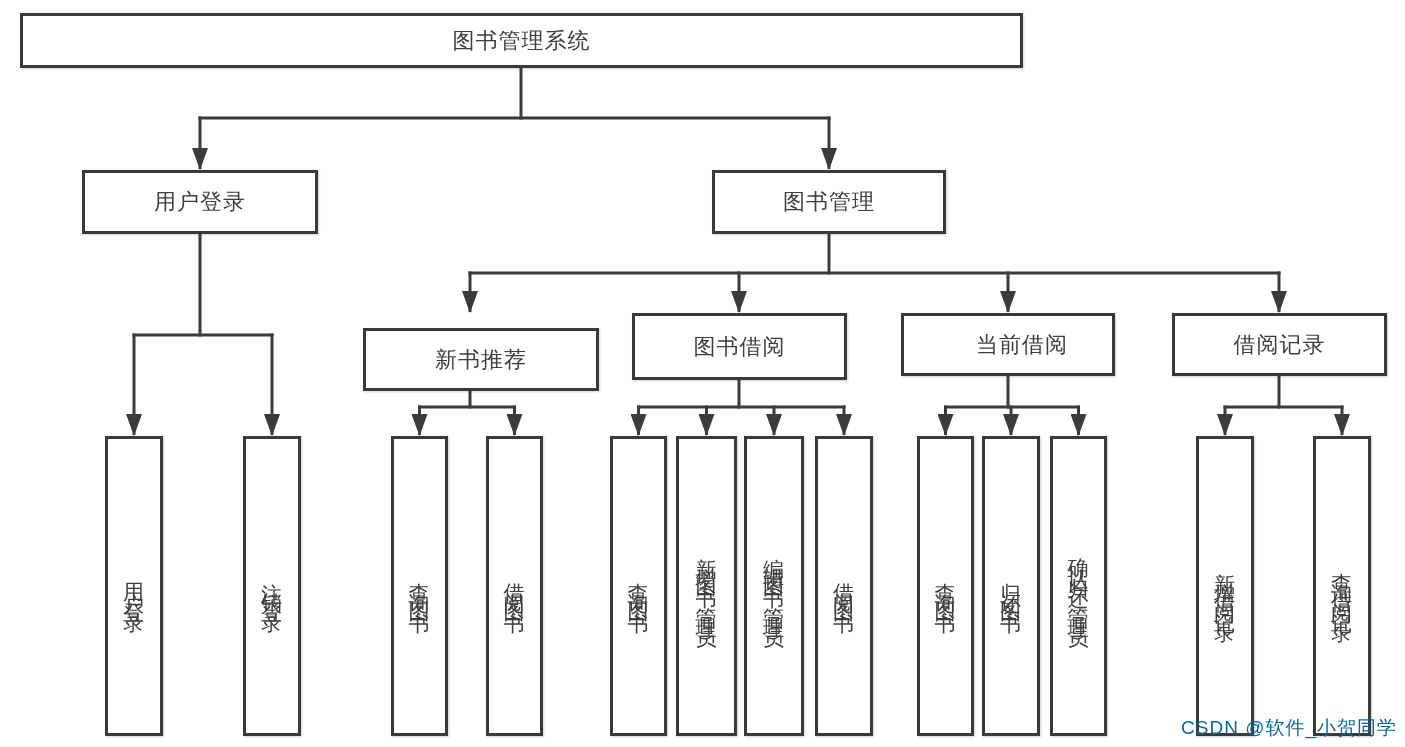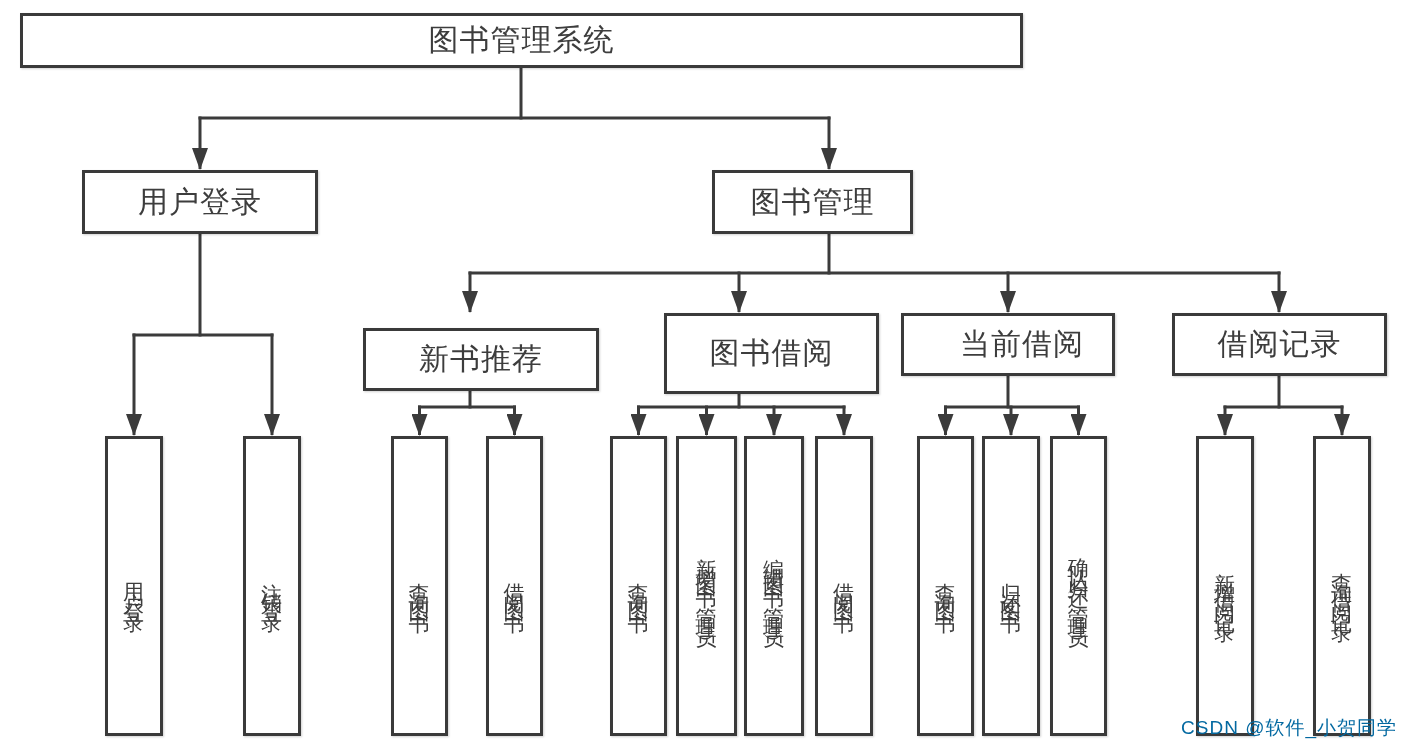--- a/index.html
+++ b/index.html
@@ -15,37 +15,37 @@
   #wires path{stroke:#3b3b3b;stroke-width:3;fill:none;}
   #wires .arrhead{fill:#3b3b3b;stroke:none;}
   .box{
     position:absolute;
     background:#ffffff;
     border:3px solid #3a3a3a;
     box-sizing:border-box;
     display:flex;align-items:center;justify-content:center;
     box-shadow:1px 1px 2px rgba(0,0,0,0.18);
   }
-  .box.h{font-size:30px;letter-spacing:1px;justify-content:center;}
+  .box.h{font-size:22px;letter-spacing:1px;justify-content:center;}
   .box.v{font-size:21px;}
   .vtext{
     writing-mode:vertical-rl;
     text-orientation:mixed;
     letter-spacing:10px;
     line-height:1;
     white-space:nowrap;
   }
   
   .n-root{left:20px;top:13px;width:1003px;height:55px;}
   
   .n-user{left:82px;top:170px;width:236px;height:64px;}
-  .n-mgmt{left:712px;top:170px;width:201px;height:64px;}
+  .n-mgmt{left:712px;top:170px;width:234px;height:64px;}
   
   .n-sec1{left:363px;top:328px;width:236px;height:63px;}
-  .n-sec2{left:632px;top:313px;width:215px;height:81px;margin-left:32px;}
+  .n-sec2{left:632px;top:313px;width:215px;height:67px;}
   .n-sec3{left:901px;top:313px;width:214px;height:63px;padding-left:28px;}
   .n-sec4{left:1172px;top:313px;width:215px;height:63px;}
   
   .leaf{top:436px;height:300px;}
   .lf-a1{left:105px;width:58px;}
   .lf-a2{left:243px;width:58px;}
   .lf-b1{left:391px;width:57px;}
   .lf-b2{left:486px;width:57px;}
   .lf-c1{left:610px;width:57px;}
   .lf-c2{left:676px;width:61px;}

